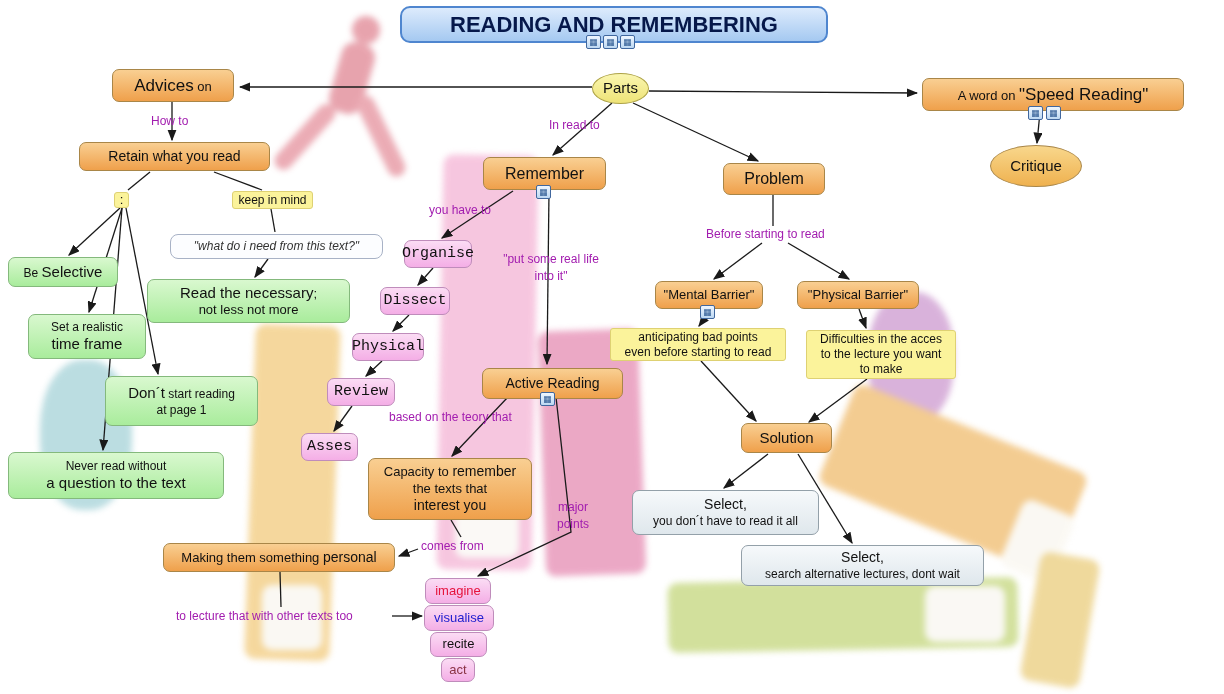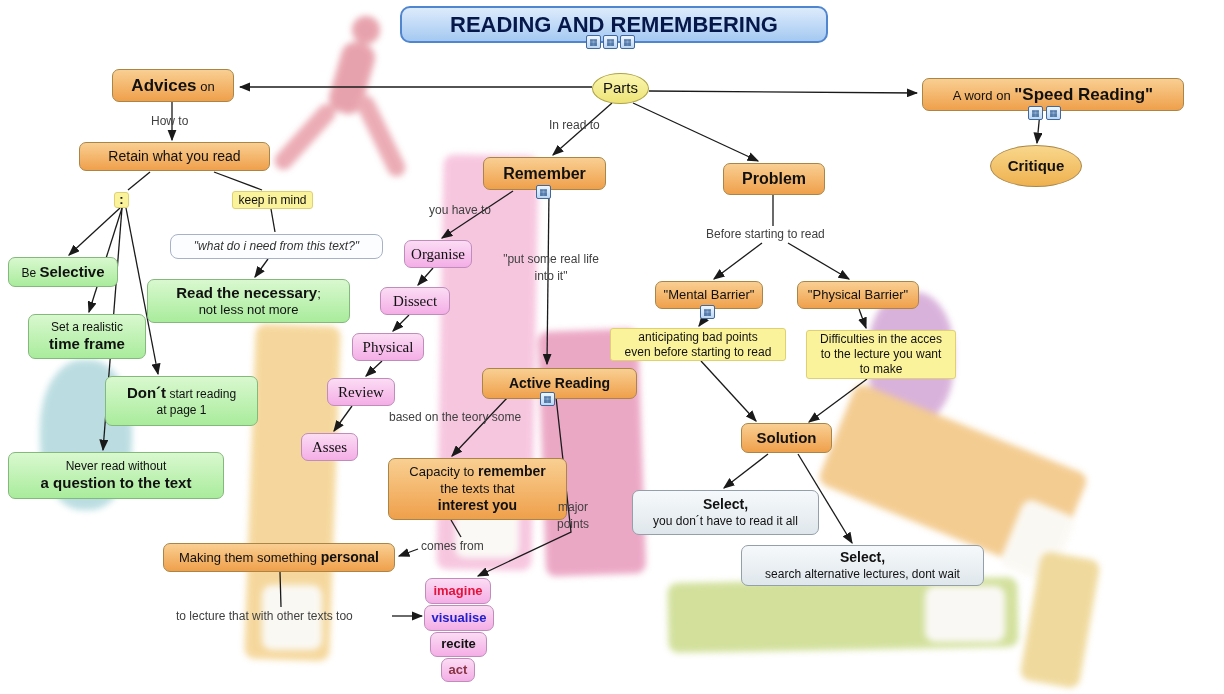--- a/index.html
+++ b/index.html
@@ -11,24 +11,24 @@
 .node{position:absolute;display:flex;flex-direction:column;align-items:center;justify-content:center;text-align:center;border-radius:7px;border:1px solid #8f8f8f;line-height:1.25;font-size:13px;z-index:3;padding:1px 4px}
 .orange{background:linear-gradient(#f9cf92,#efa04b);border-color:#a98648}
 .green{background:linear-gradient(#d9f8cf,#a9ec9c);border-color:#84b97c}
 .pink{background:linear-gradient(#fbdcf4,#f4aee6);border-color:#bf8cbb}
 .note{background:#fbf39b;border:1px solid #ded173;border-radius:3px}
 .white{background:#fcfdff;border:1px solid #a8b2c6;border-radius:8px;font-style:italic;color:#333}
 .gray{background:linear-gradient(#f6f9fb,#dfe7ec);border-color:#93a0a9}
 .yellow-ellipse{border-radius:50%;background:linear-gradient(#faf6b0,#eee377);border-color:#ada244}
 .orange-ellipse{border-radius:50%;background:linear-gradient(#f8d78c,#efb14f);border-color:#a98648}
 .title{position:absolute;display:flex;align-items:center;justify-content:center;background:linear-gradient(#ddebfc,#a5c9f1);border:2px solid #4f86cf;border-radius:10px;font-size:22px;font-weight:bold;color:#06184a;z-index:3}
-.lbl{position:absolute;font-size:12px;white-space:nowrap;z-index:3;color:#404040}
+.lbl{position:absolute;font-size:12px;white-space:nowrap;z-index:3;color:#a21caf}
 .lbl.center{text-align:center;white-space:normal;line-height:1.45}
-.b{font-weight:bold}
-.serif{font-family:Liberation Serif, serif;font-size:15px}
+.b{font-weight:normal}
+.serif{font-family:Liberation Mono, monospace;font-size:15px}
 .t12{font-size:12px}.t13{font-size:13px}.t14{font-size:14px}.t15{font-size:15px}.t16{font-size:16px}.t17{font-size:17px}
 .red{color:#e5133c}.blue{color:#2020cf}.maroon{color:#8a3344}
 .row{display:block}
 .ric{position:absolute;width:15px;height:14px;display:flex;align-items:center;justify-content:center;background:linear-gradient(#eef6ff,#bdd8f2);border:1px solid #40679e;border-radius:2px;font-size:9px;line-height:1;color:#2d5a92;z-index:4}
 </style>
 </head>
 <body>
 
 <div class="canvas">
 
@@ -172,29 +172,29 @@
   </div>
   <div class="node pink serif" style="left:301px;top:433px;width:57px;height:28px">
     <span>Asses</span>
   </div>
 
   <div class="lbl center" style="left:496px;top:251px;width:110px">
     <span class="row">"put some real life</span>
     <span class="row">into it"</span>
   </div>
 
-  <div class="node orange b t14" style="left:482px;top:368px;width:155px;height:31px">
+  <div class="node orange b t14" style="left:482px;top:368px;width:141px;height:31px">
     <span>Active Reading</span>
   </div>
   <span class="ric" style="left:540px;top:392px">
       <span>▦</span>
     </span>
-  <span class="lbl" style="left:389px;top:410px">based on the teory some</span>
-
-  <div class="node orange t13" style="left:388px;top:458px;width:179px;height:62px">
+  <span class="lbl" style="left:389px;top:410px">based on the teory that</span>
+
+  <div class="node orange t13" style="left:368px;top:458px;width:164px;height:62px">
     <span class="row"><span>Capacity to </span><span class="b t14">remember</span></span>
     <span class="row">the texts that</span>
     <span class="row b t14">interest you</span>
   </div>
 
   <div class="lbl center" style="left:552px;top:499px;width:42px">
     <span class="row">major</span>
     <span class="row">points</span>
   </div>
   <span class="lbl" style="left:421px;top:539px">comes from</span>

